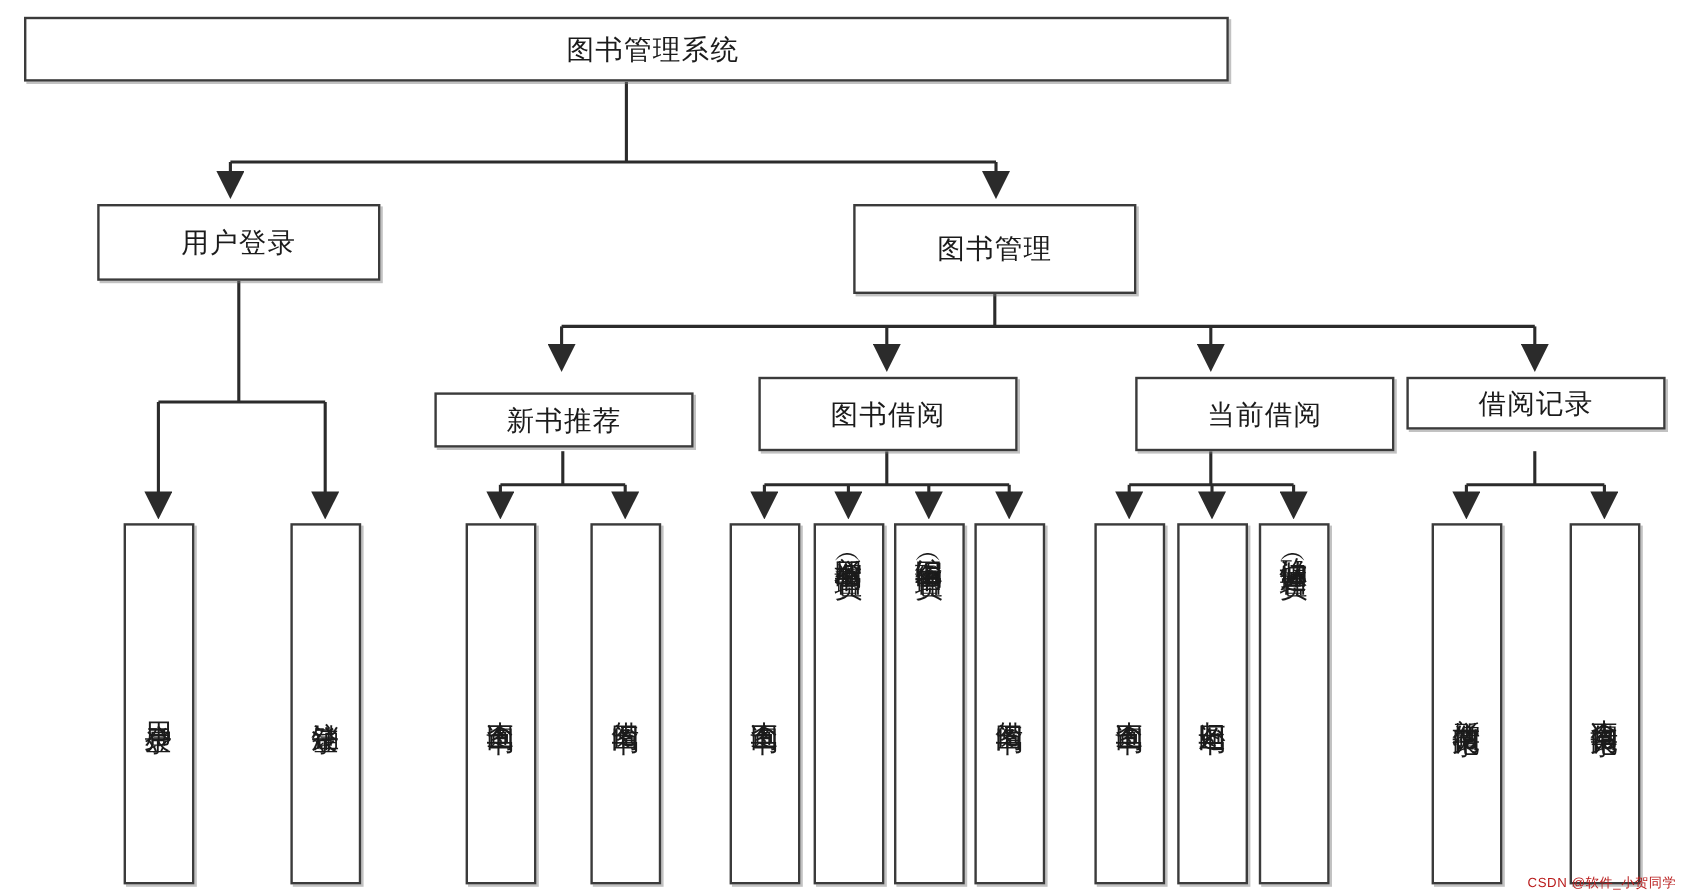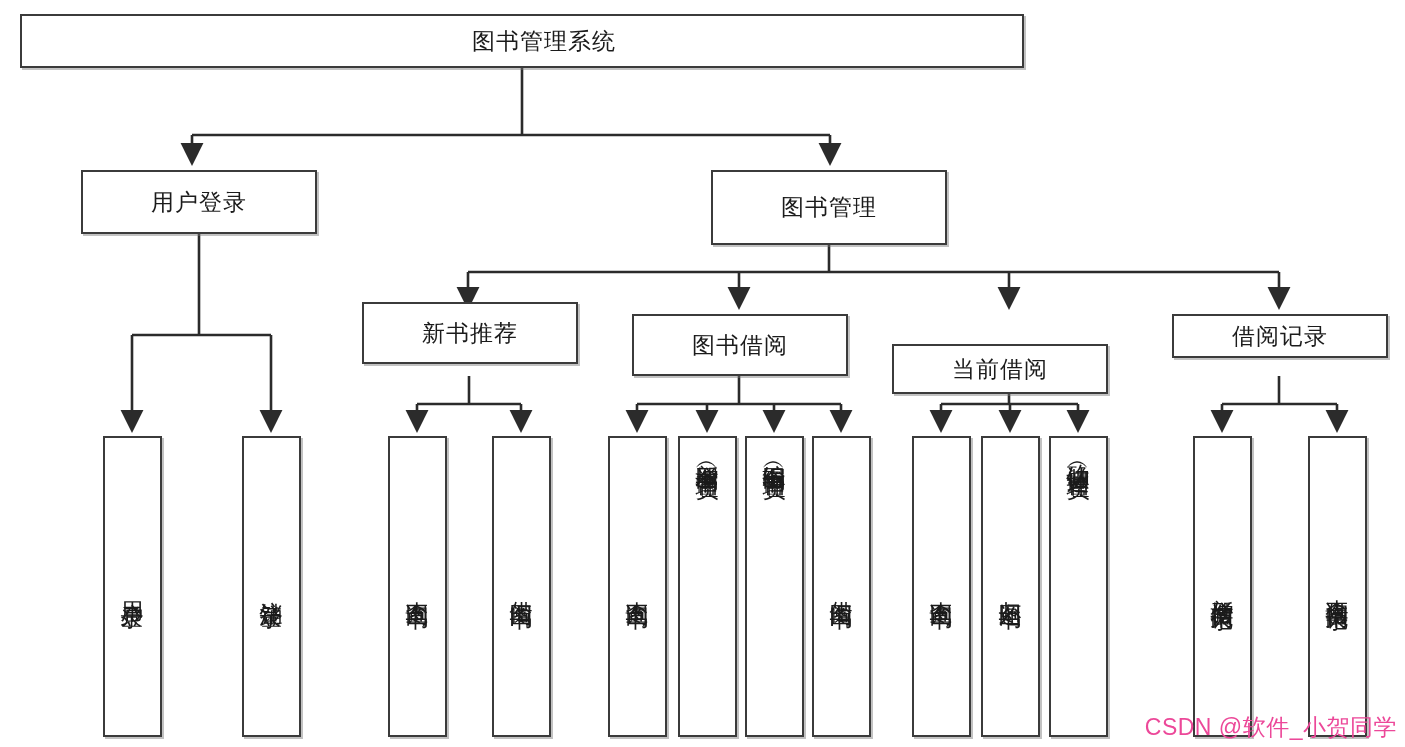--- a/index.html
+++ b/index.html
@@ -61,22 +61,22 @@
     padding-top: 8px;
   }
   .leaf-box.centered {
     align-items: center;
     padding-top: 0;
   }
   #watermark {
     position: absolute;
     right: 8px;
     bottom: 4px;
-    font-size: 23px;
-    color: #ec4899;
+    font-size: 11px;
+    color: #b91c1c;
     white-space: nowrap;
     letter-spacing: 0.5px;
     pointer-events: none;
   }
 </style>
 </head>
 <body>
 
 <div id="diagram-root">
 
@@ -134,27 +134,27 @@
     <span class="node-label-h">图书管理系统</span>
   </div>
 
   <div class="node-box" style="left:81px; top:170px; width:236px; height:64px;">
     <span class="node-label-h">用户登录</span>
   </div>
   <div class="node-box" style="left:711px; top:170px; width:236px; height:75px;">
     <span class="node-label-h">图书管理</span>
   </div>
 
-  <div class="node-box" style="left:362px; top:302px; width:216px; height:62px;">
+  <div class="node-box" style="left:362px; top:327px; width:216px; height:46px;">
     <span class="node-label-h">新书推荐</span>
   </div>
   <div class="node-box" style="left:632px; top:314px; width:216px; height:62px;">
     <span class="node-label-h">图书借阅</span>
   </div>
-  <div class="node-box" style="left:892px; top:314px; width:216px; height:50px;margin-top:30px;">
+  <div class="node-box" style="left:946px; top:314px; width:216px; height:62px;">
     <span class="node-label-h">当前借阅</span>
   </div>
   <div class="node-box" style="left:1172px; top:314px; width:216px; height:44px;">
     <span class="node-label-h">借阅记录</span>
   </div>
 
   <div class="node-box leaf-box centered" style="left:103px; top:436px; width:59px; height:301px;">
     <span class="node-label-v">用户登录</span>
   </div>
   <div class="node-box leaf-box centered" style="left:242px; top:436px; width:59px; height:301px;">

